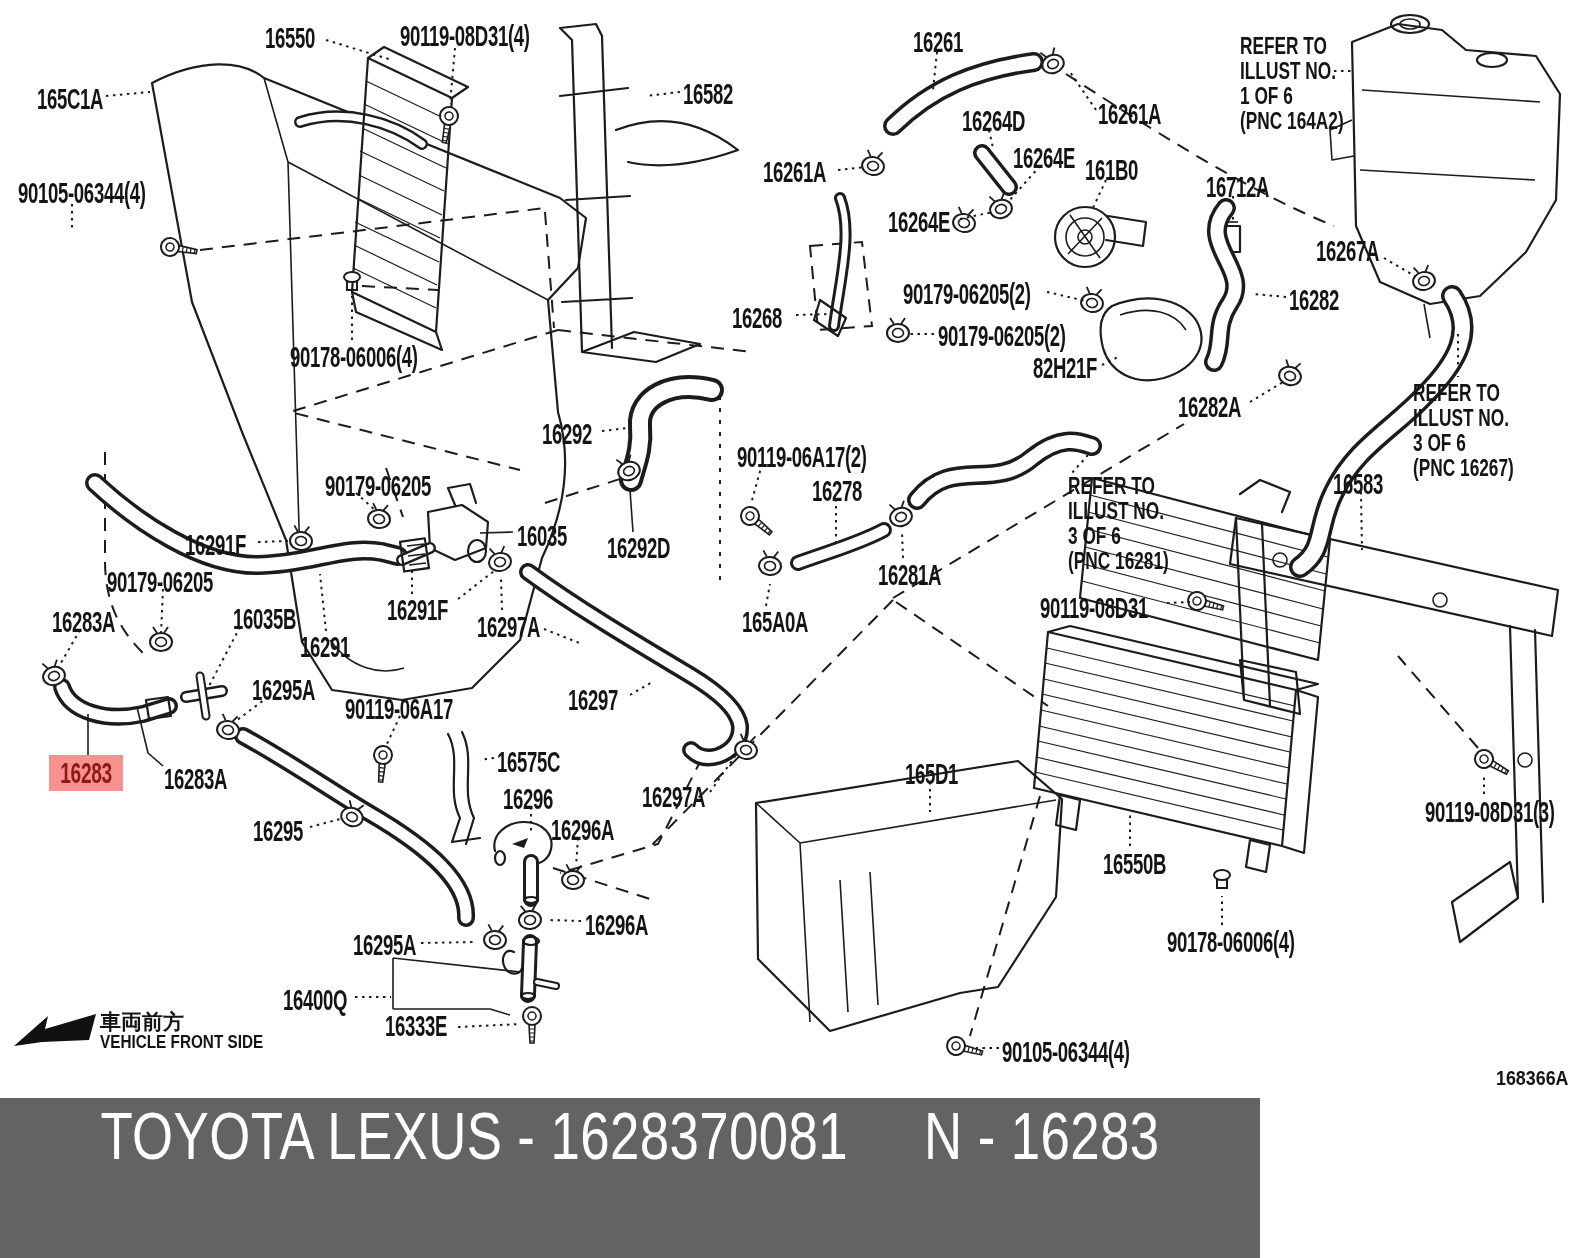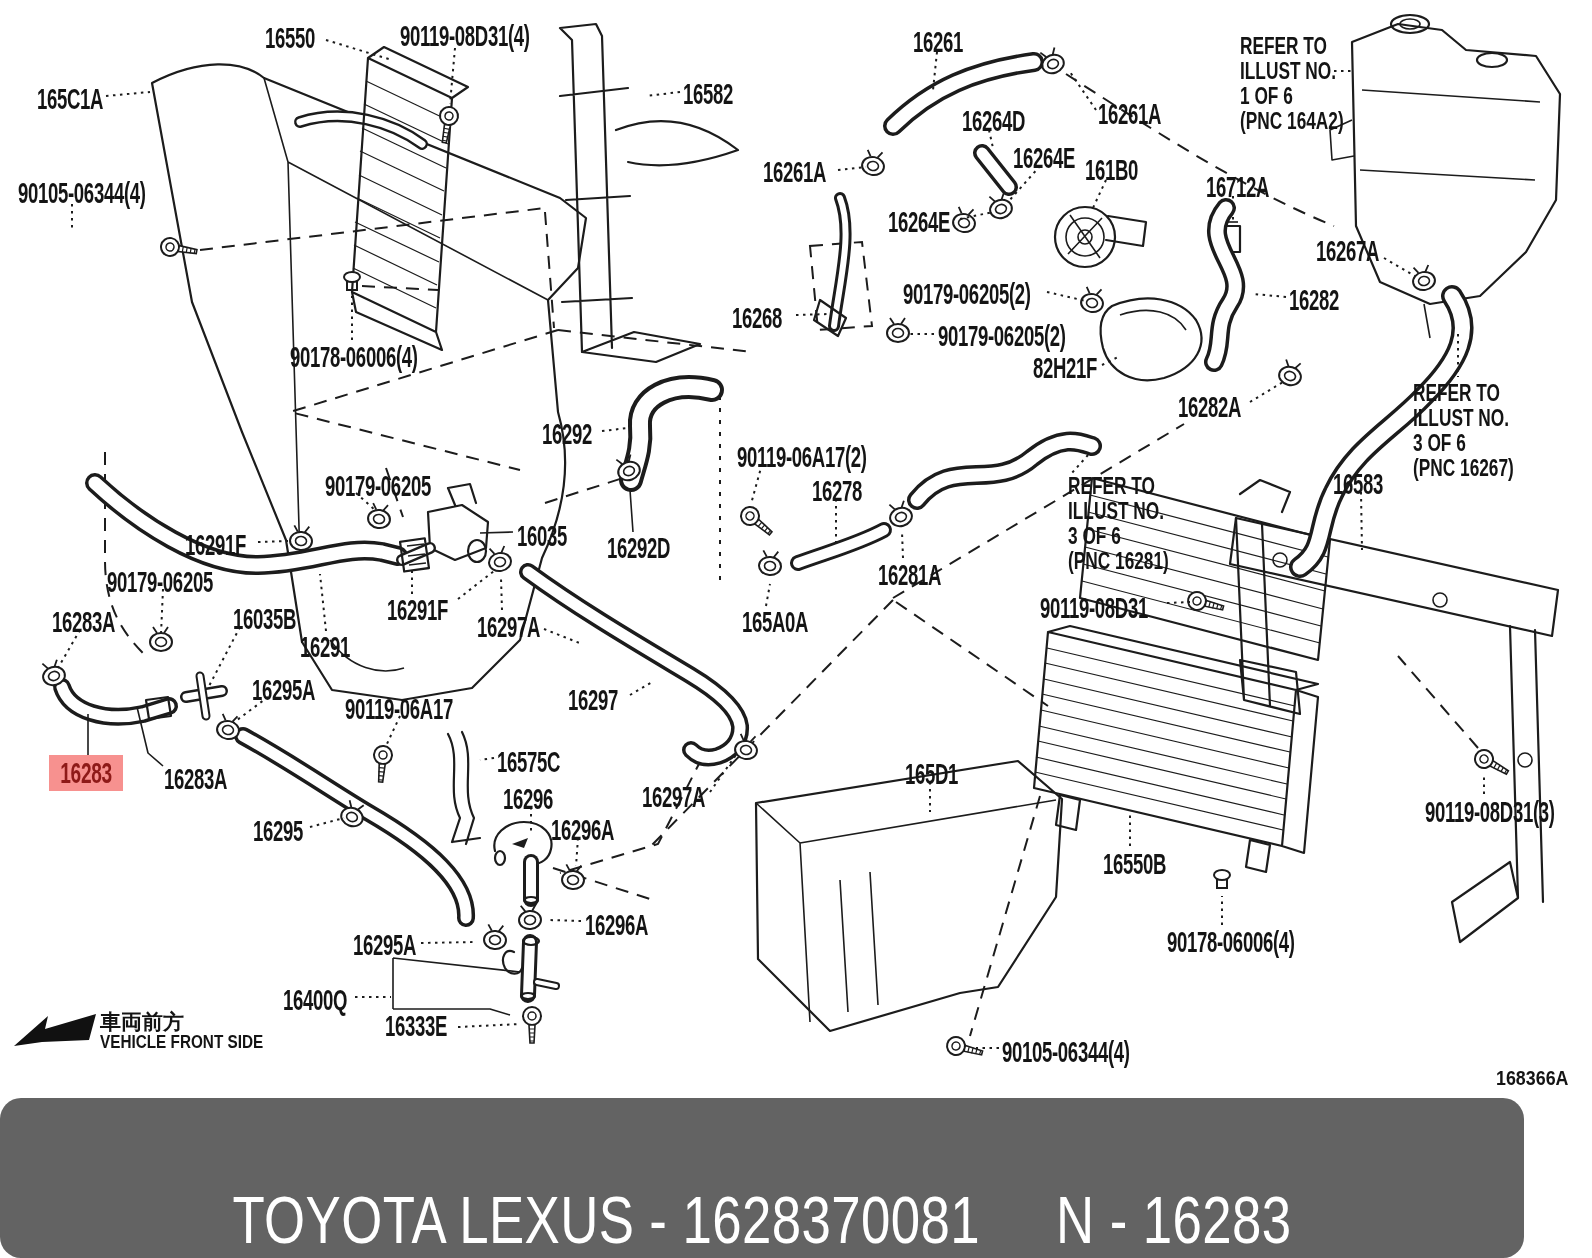--- a/index.html
+++ b/index.html
@@ -21,22 +21,22 @@
   .hl{position:absolute;left:49px;top:755px;width:74px;height:36px;display:flex;
       align-items:center;justify-content:center;}
   .hl span{font-weight:700;font-size:29px;line-height:1;letter-spacing:-0.5px;
       transform:scaleX(0.66);}
   .jp{position:absolute;left:100px;top:1008px;font-family:"DejaVu Sans",sans-serif;
       font-weight:700;font-size:21px;color:#141414;}
   .en{position:absolute;left:100px;top:1032px;font-weight:700;font-size:18px;color:#141414;
       transform:scaleX(0.85);transform-origin:0 0;white-space:nowrap;}
   .code{position:absolute;left:1496px;top:1066px;font-weight:700;font-size:21px;color:#141414;
       transform:scaleX(0.85);transform-origin:0 0;}
-  .banner{position:absolute;left:0;top:1098px;width:1524px;height:160px;
-      display:flex;align-items:flex-end;justify-content:center;border-radius:21px;}
+  .banner{position:absolute;left:0;top:1098px;width:1260px;height:160px;
+      display:flex;align-items:flex-start;justify-content:center;}
   .banner-inner{display:flex;gap:95px;transform:scaleX(0.8);}
   .banner-inner span{font-weight:400;font-size:66px;letter-spacing:0.5px;white-space:nowrap;}
 </style>
 </head>
 <body>
 
 <div id="stage">
 
 <svg class="art" viewBox="0 0 1592 1258">
   <defs>

